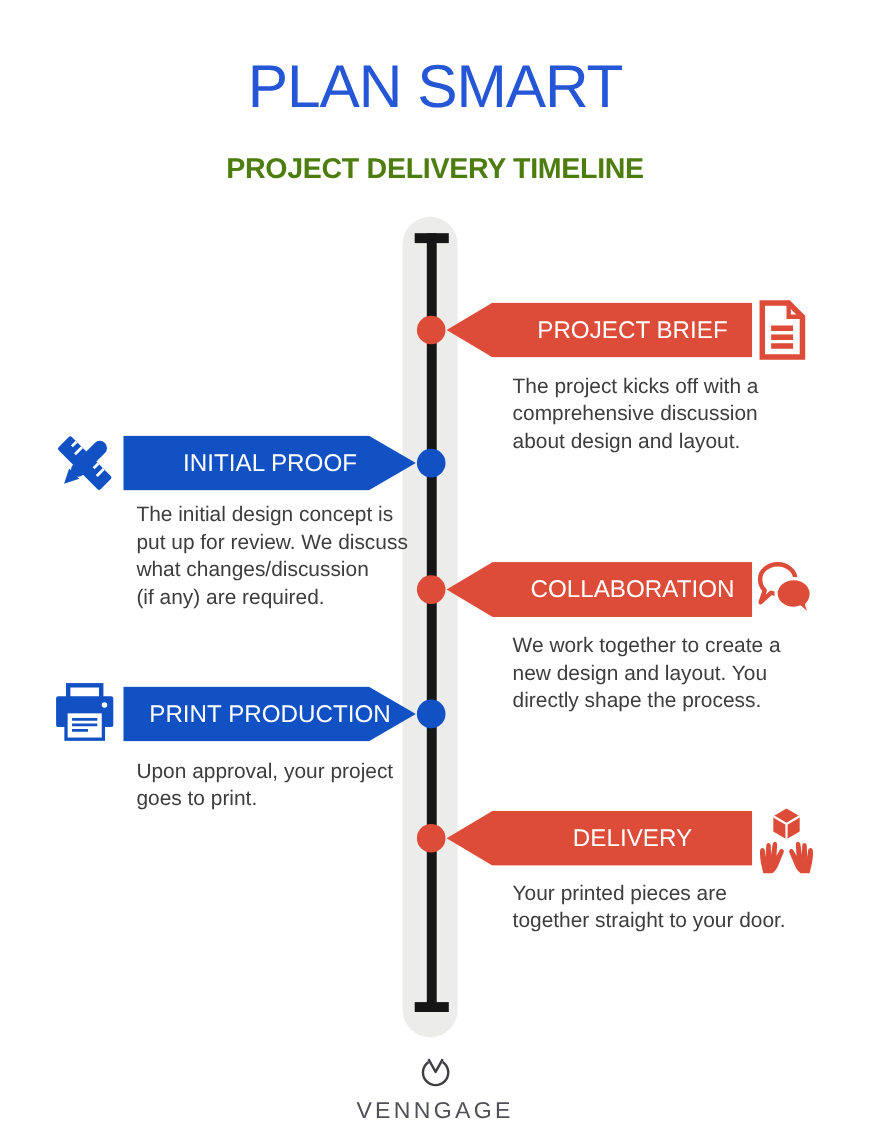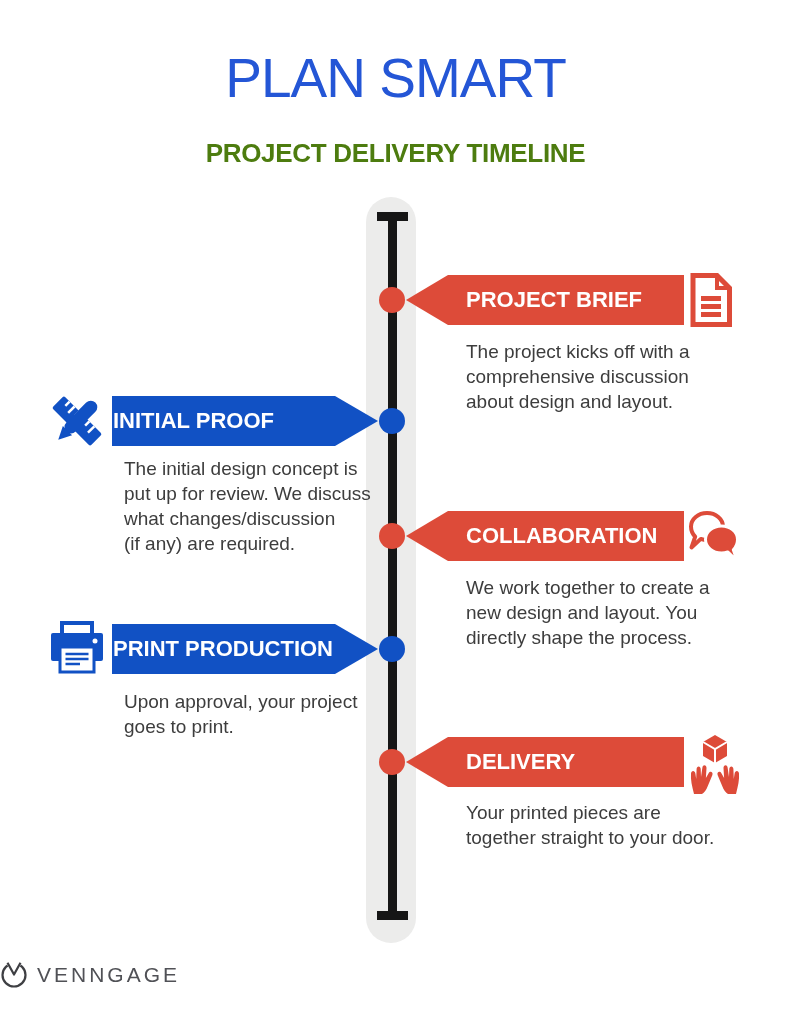--- a/index.html
+++ b/index.html
@@ -17,42 +17,42 @@
     background:var(--track);border-radius:25px;}
   .tl-line{position:absolute;left:388px;top:212px;width:9px;height:708px;background:var(--ink);}
   .tl-cap{position:absolute;left:377px;width:31px;height:9px;background:var(--ink);}
   .cap-top{top:212px;} .cap-bottom{top:911px;}
   
   .dot{position:absolute;left:379px;width:26px;height:26px;border-radius:50%;}
   .dot.red{background:var(--red);} .dot.blue{background:var(--blue);}
   .d1{top:287px}.d2{top:408px}.d3{top:523px}.d4{top:636px}.d5{top:749px}
   
   .banner{position:absolute;height:50px;line-height:50px;color:#fff;
-    font-size:22px;font-weight:bold;white-space:nowrap;}
+    font-size:22px;font-weight:normal;white-space:nowrap;text-align:center;}
   .banner.red{background:var(--red);} .banner.blue{background:var(--blue);}
   .banner.right{left:406px;width:278px;padding-left:60px;box-sizing:border-box;
     clip-path:polygon(0 50%,42px 0,100% 0,100% 100%,42px 100%);}
   .banner.left{left:112px;width:266px;padding-left:1px;box-sizing:border-box;
     clip-path:polygon(0 0,223px 0,100% 50%,223px 100%,0 100%);}
   .b1{top:275px}.b2{top:396px}.b3{top:511px}.b4{top:624px}.b5{top:737px}
   
   .desc{position:absolute;width:255px;font-size:19px;line-height:25px;
     color:var(--body_text);white-space:pre-line;}
   .desc.right{left:466px;} .desc.left{left:124px;}
   .t1{top:339px}.t2{top:456px}.t3{top:575px}.t4{top:689px}.t5{top:800px}
   
   .icon{position:absolute;}
   .i1{left:688px;top:272px}.i2{left:45px;top:389px}.i3{left:688px;top:507px}
   .i4{left:48px;top:621px}.i5{left:687px;top:734px}
   .f-red{fill:var(--red);} .f-blue{fill:var(--blue);} .f-white{fill:#fff;}
   .s-red{stroke:var(--red);} .s-blue{stroke:var(--blue);} .s-white{stroke:#fff;}
   .no-f{fill:none;}
   
   .footer{position:absolute;top:961px;left:0;width:100%;display:flex;
-    justify-content:flex-start;align-items:center;gap:9px;}
+    justify-content:flex-end;align-items:center;gap:9px;flex-direction:column;}
   .brand{font-size:21px;letter-spacing:3px;color:#505156;}
 </style>
 </head>
 <body>
 
 <div class="page">
 
   <div class="title">PLAN SMART</div>
   <div class="subtitle">PROJECT DELIVERY TIMELINE</div>
 

